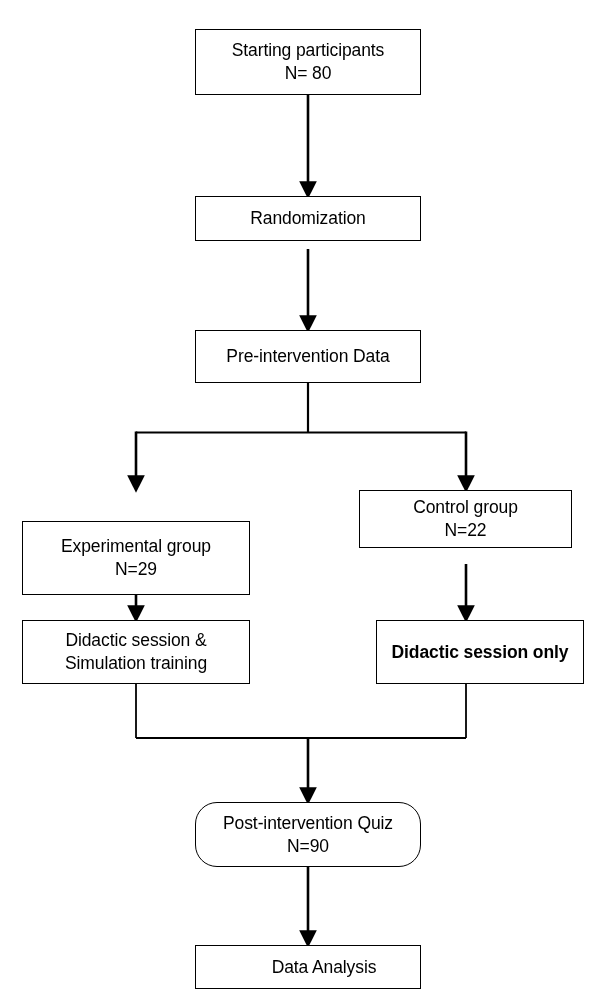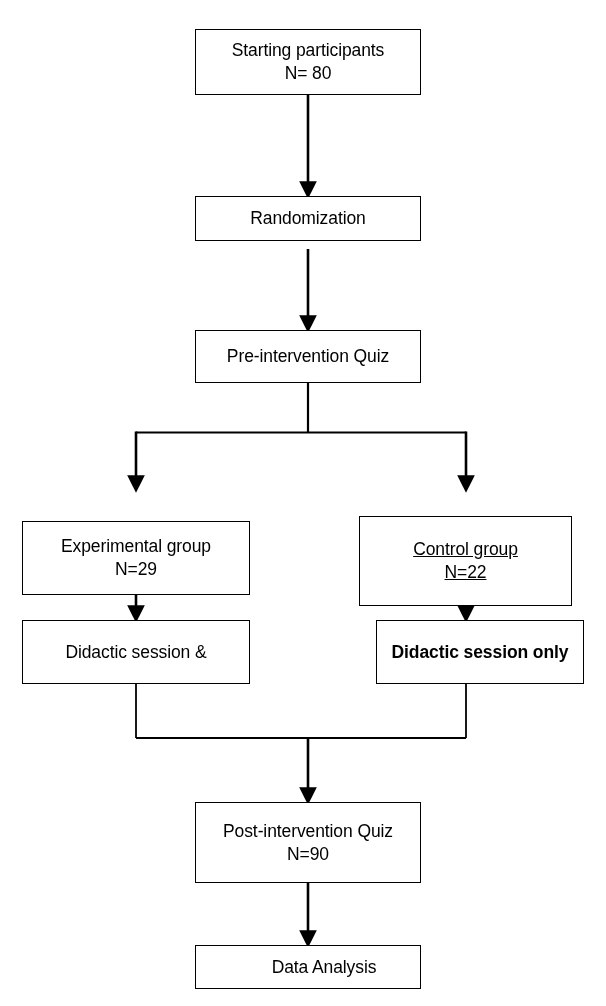--- a/index.html
+++ b/index.html
@@ -45,24 +45,24 @@
   }
   .node .line {
     display: block;
     white-space: nowrap;
   }
   
   #node-starting-participants { left: 195px; top: 29px;  width: 226px; height: 66px; }
   #node-randomization        { left: 195px; top: 196px; width: 226px; height: 45px; }
   #node-pre-quiz             { left: 195px; top: 330px; width: 226px; height: 53px; }
   #node-experimental-group   { left: 22px;  top: 490px; width: 228px; height: 74px; margin-top: 31px; }
-  #node-control-group        { left: 359px; top: 516px; width: 213px; height: 90px; text-decoration: underline; }
+  #node-control-group        { left: 359px; top: 490px; width: 213px; height: 58px; }
   #node-didactic-simulation  { left: 22px;  top: 620px; width: 228px; height: 64px; }
   #node-didactic-only        { left: 376px; top: 620px; width: 208px; height: 64px; font-weight: bold; }
-  #node-post-quiz            { left: 195px; top: 802px; width: 226px; height: 81px; }
+  #node-post-quiz            { left: 195px; top: 802px; width: 226px; height: 65px; border-radius: 22px; }
   #node-data-analysis        { left: 195px; top: 945px; width: 226px; height: 44px; padding-left: 32px; }
 </style>
 </head>
 <body>
 
 <div id="flowchart">
 
   <svg id="connector-layer" viewBox="0 0 606 1006" width="606" height="1006" xmlns="http://www.w3.org/2000/svg">
     <defs>
       <marker id="arrowhead" markerWidth="8" markerHeight="8" refX="3.4" refY="4" orient="auto" markerUnits="strokeWidth">
@@ -100,35 +100,36 @@
   <div class="node" id="node-starting-participants">
     <span class="line">Starting participants</span>
     <span class="line">N= 80</span>
   </div>
 
   <div class="node" id="node-randomization">
     <span class="line">Randomization</span>
   </div>
 
   <div class="node" id="node-pre-quiz">
-    <span class="line">Pre-intervention Quiz</span>
+    <span class="line">Pre-intervention Data</span>
   </div>
 
   <div class="node" id="node-experimental-group">
     <span class="line">Experimental group</span>
     <span class="line">N=29</span>
   </div>
 
   <div class="node" id="node-control-group">
     <span class="line">Control group</span>
     <span class="line">N=22</span>
   </div>
 
   <div class="node" id="node-didactic-simulation">
     <span class="line">Didactic session &amp;</span>
+    <span class="line">Simulation training</span>
   </div>
 
   <div class="node" id="node-didactic-only">
     <span class="line">Didactic session only</span>
   </div>
 
   <div class="node" id="node-post-quiz">
     <span class="line">Post-intervention Quiz</span>
     <span class="line">N=90</span>
   </div>

